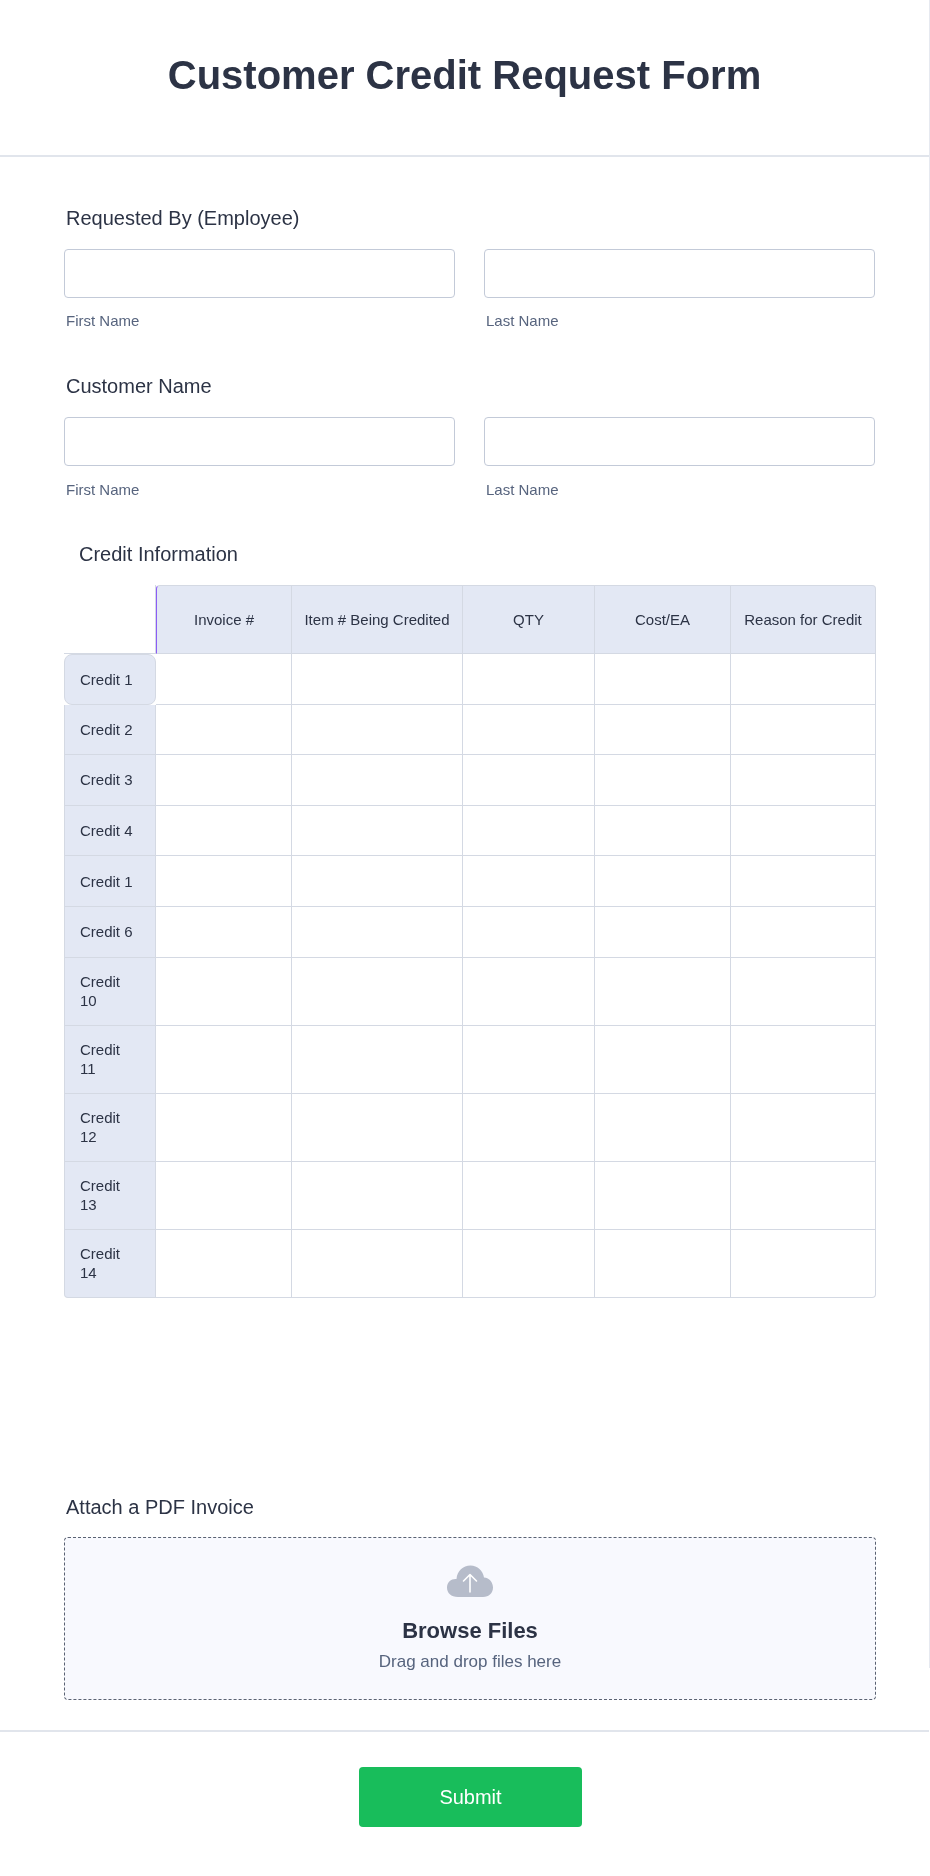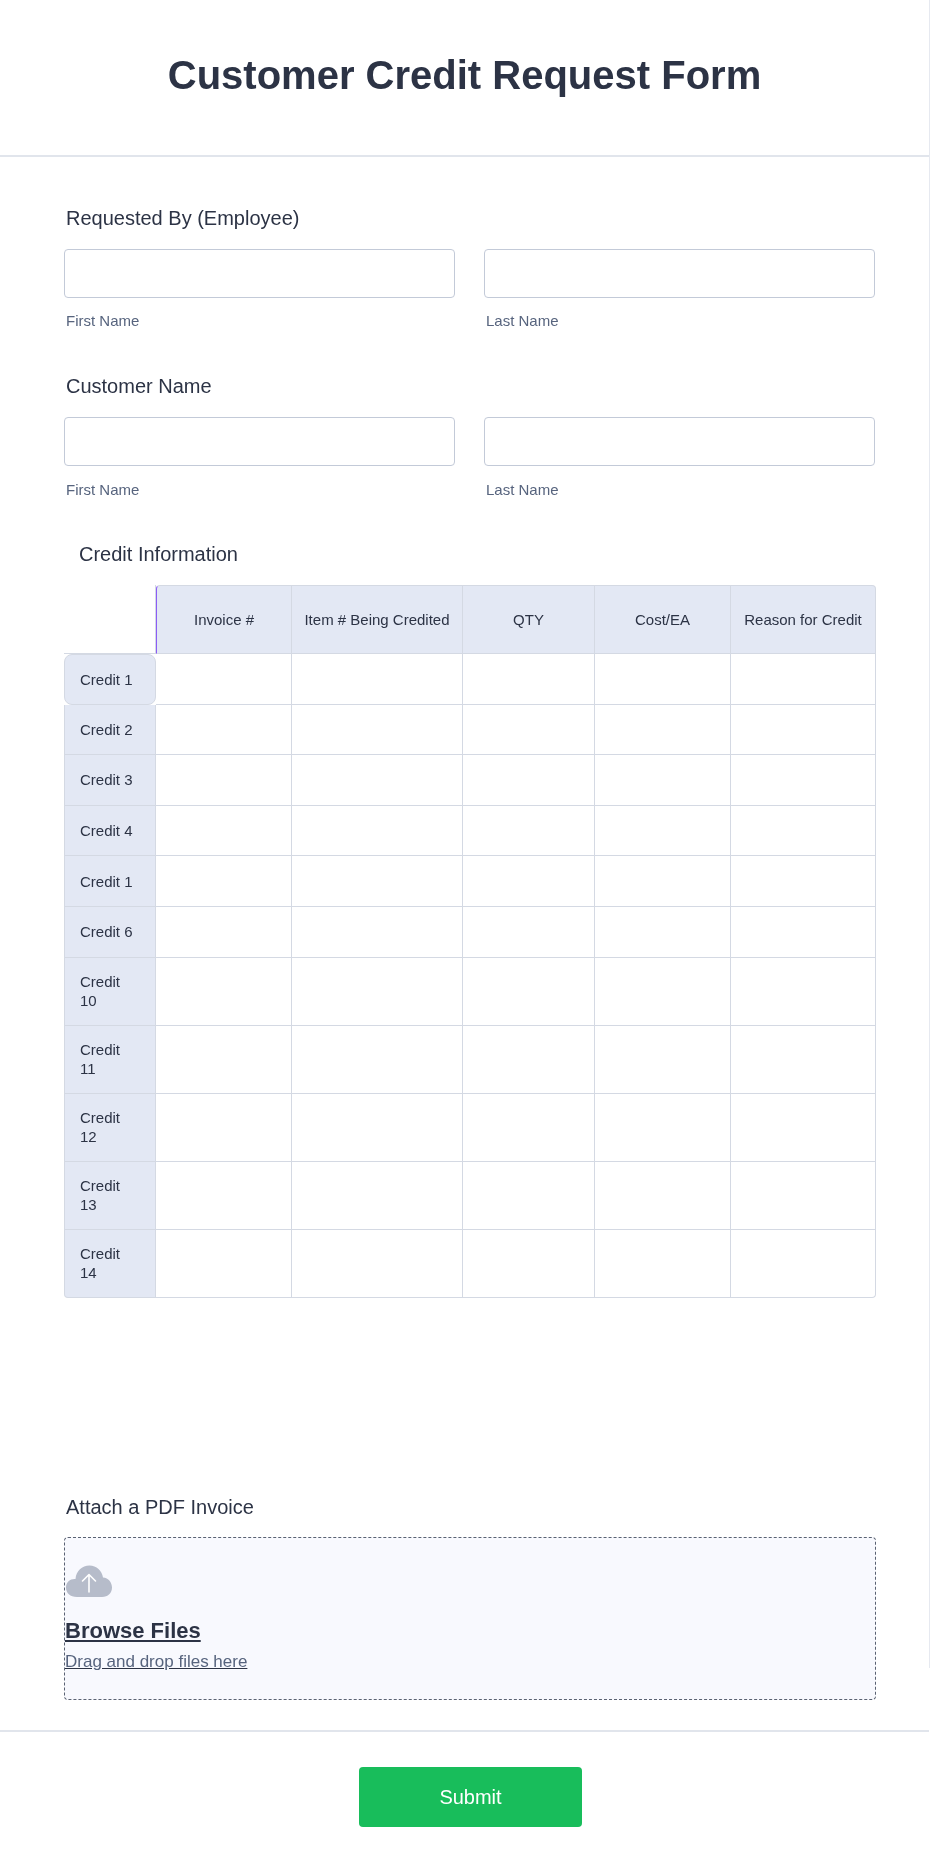--- a/index.html
+++ b/index.html
@@ -68,23 +68,22 @@
     width: 100%; height: 100%; border: none; background: transparent; outline: none;
     font-family: "Liberation Sans", sans-serif; font-size: 15px; padding: 0 8px; color: #2c3345;
   }
   .grid tr.r-short { height: 50.6px; }
   .grid tr.r-tall { height: 68px; }
 
   
   .upload {
     position: absolute; left: 64px; top: 1537px; width: 812px; height: 163px;
     border: 1px dashed #5a6272; border-radius: 4px; background: #f8f9fe;
-    display: flex; flex-direction: column; 
+    display: flex; flex-direction: column; align-items: center;
     cursor: pointer;
-    text-decoration: underline;
   }
   .upload .cloud { margin-top: 26px; width: 48px; height: 34px; }
   .upload .browse { margin-top: 20px; font-size: 22px; font-weight: 700; color: #2c3345; }
   .upload .drag { margin-top: 8px; font-size: 17px; color: #57647e; }
 
   .footer-divider {
     position: absolute; left: 0; top: 1730px; width: 929px; height: 0;
     border-top: 2px solid #e1e5ec;
   }
   .submit {

